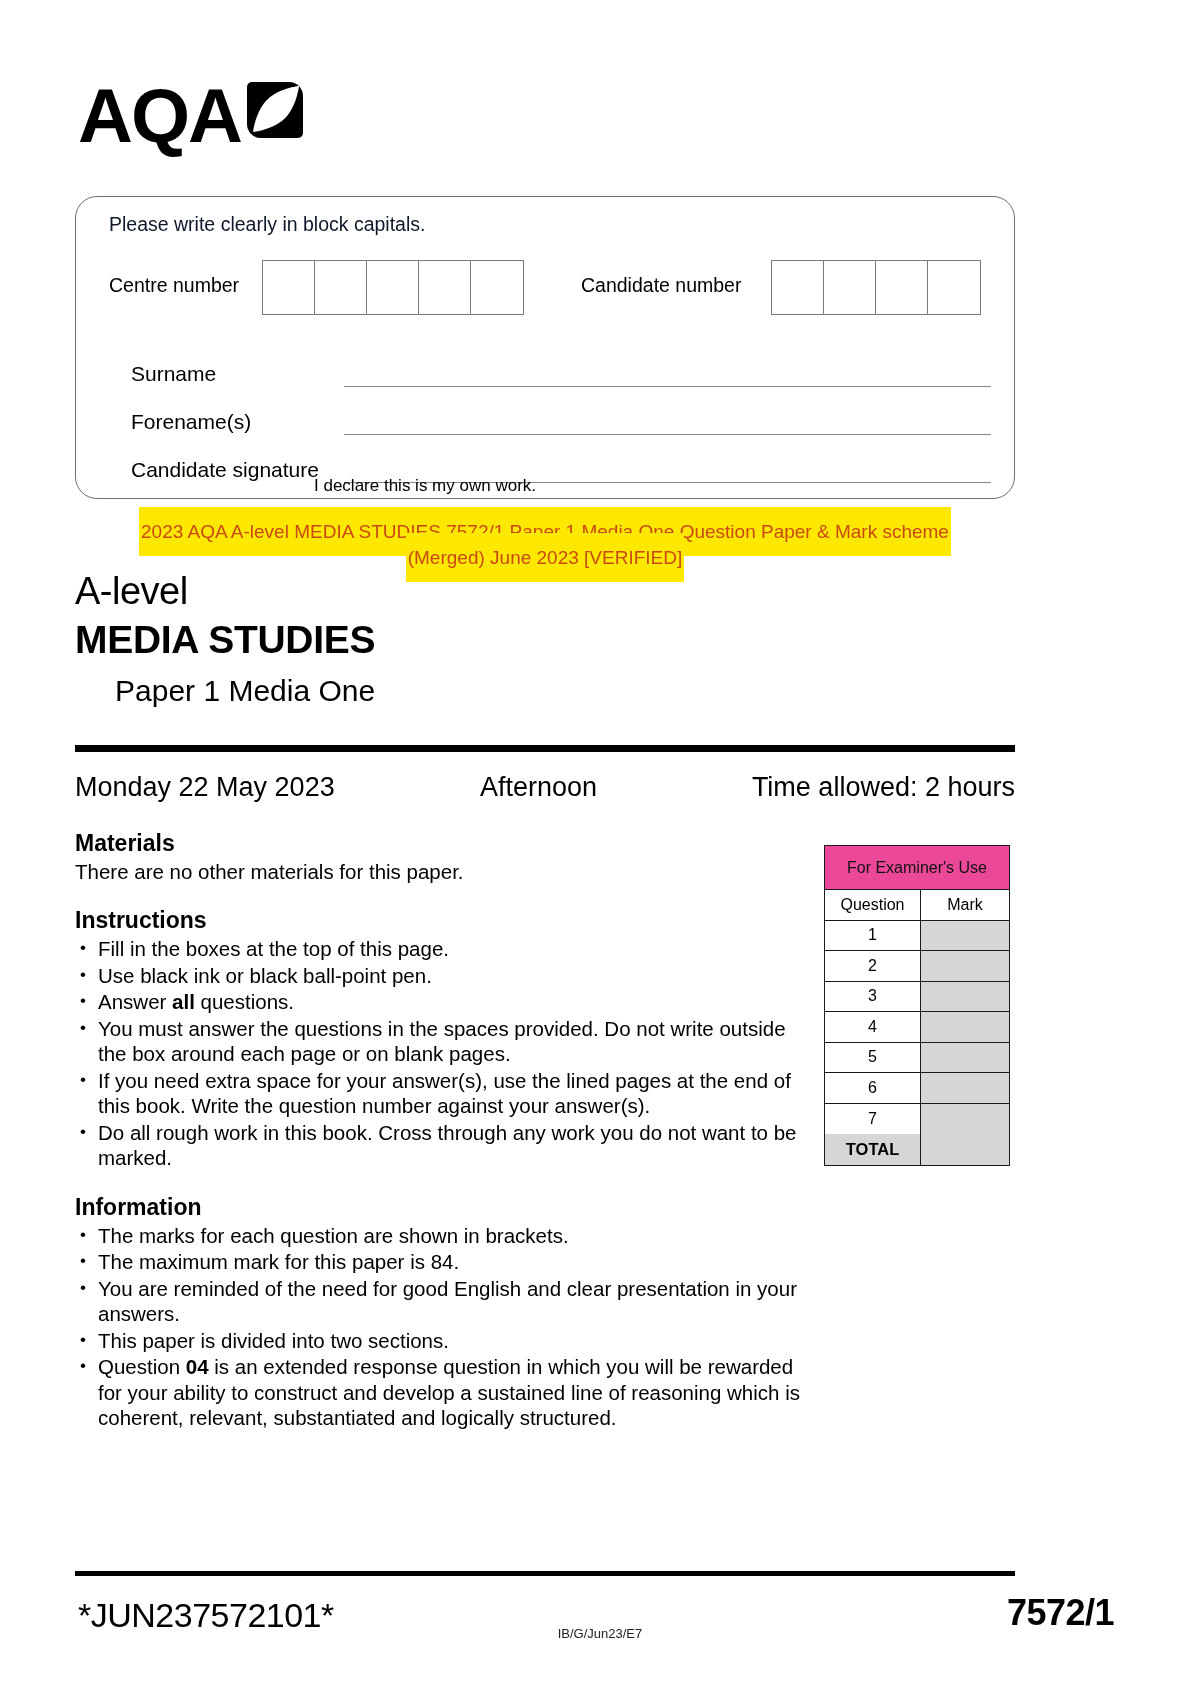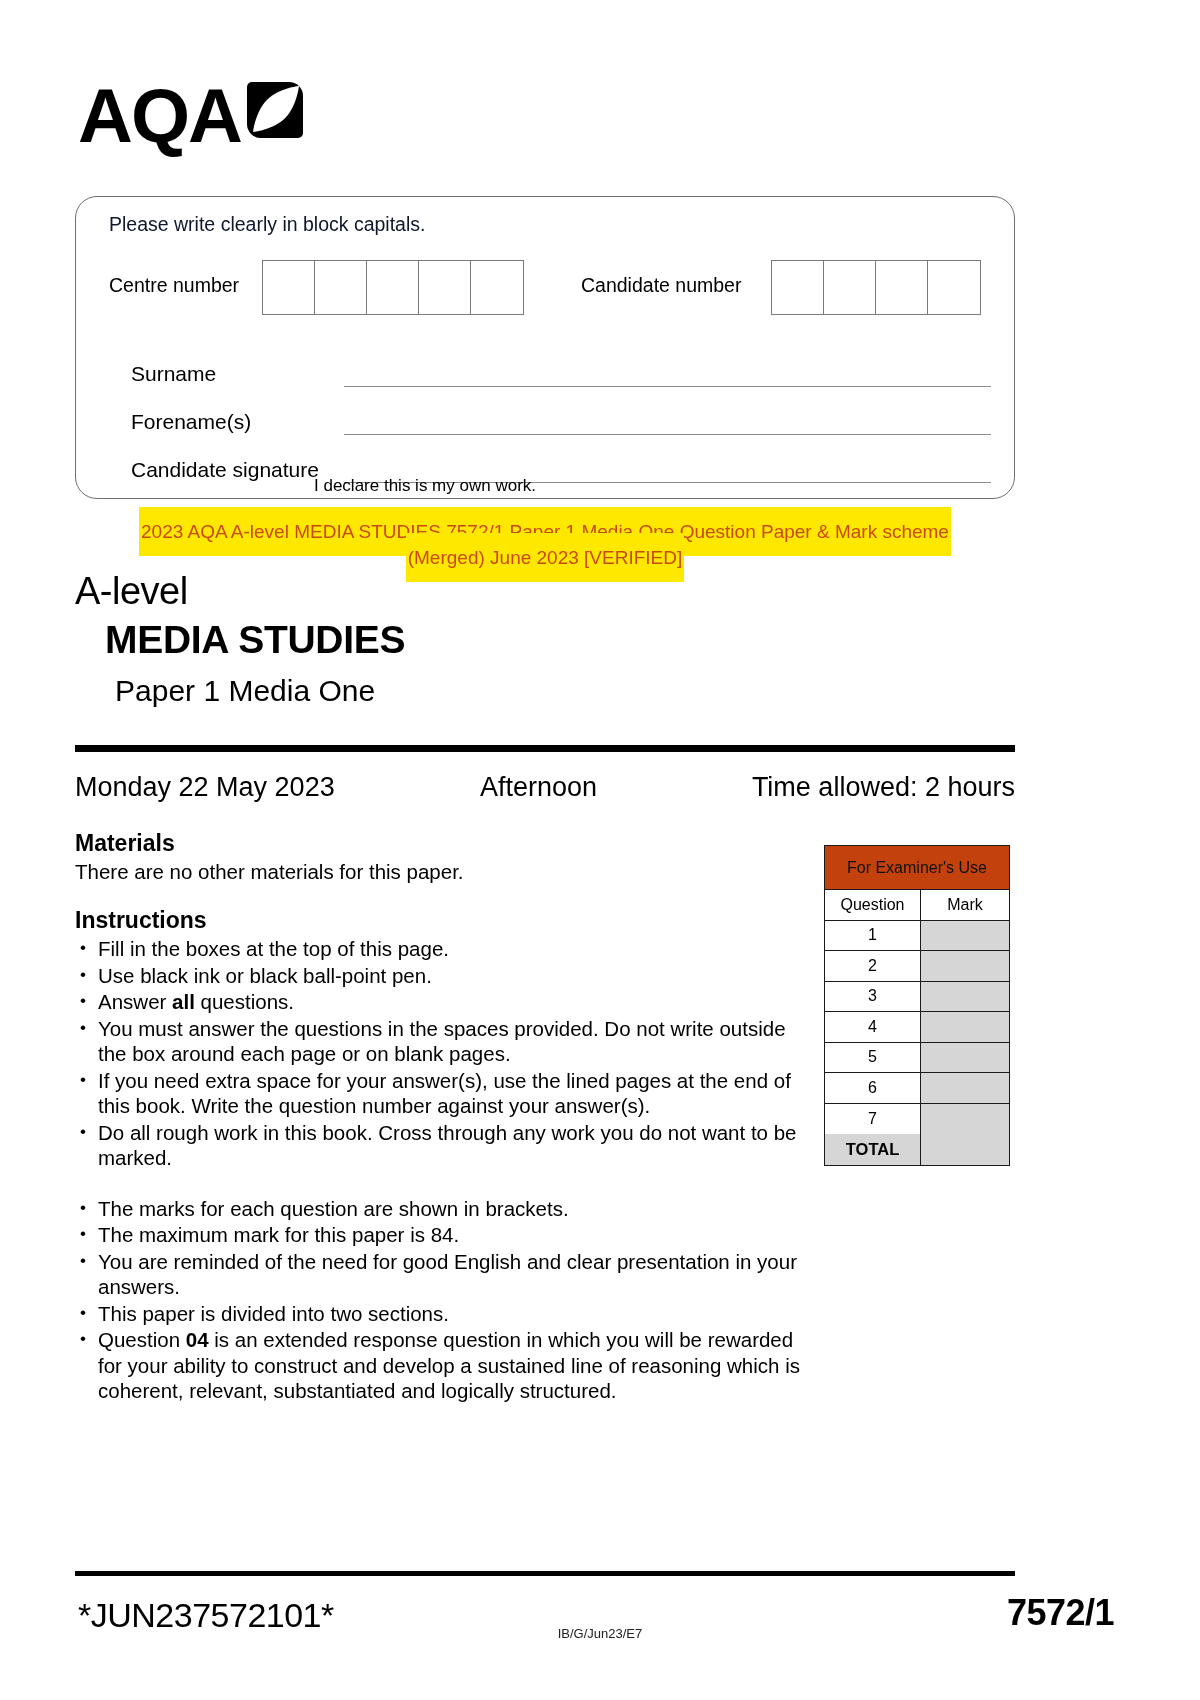--- a/index.html
+++ b/index.html
@@ -156,21 +156,20 @@
     font-size: 38px;
     letter-spacing: -0.5px;
   }
   .t-subject {
     position: absolute;
     left: 75px;
     top: 618px;
     font-size: 39px;
     font-weight: bold;
     letter-spacing: -0.3px;
-    margin-left: 30px;
   }
   .t-paper {
     position: absolute;
     left: 75px;
     top: 674px;
     font-size: 30px;
     margin-left: 40px;
   }
 
   .rule-thick {
@@ -231,21 +230,21 @@
   .exam-table {
     position: absolute;
     left: 824px;
     top: 845px;
     width: 186px;
     border: 1.5px solid #1a1a1a;
     background: #fff;
   }
   .exam-table .te-title {
     height: 44px;
-    background: #c2410c;
+    background: #ec4899;
     border-bottom: 1.5px solid #1a1a1a;
     display: flex;
     align-items: center;
     justify-content: center;
     font-size: 16px;
     color: #111;
   }
   .te-row {
     display: flex;
     height: 30.5px;
@@ -391,20 +390,21 @@
           <li>Answer <b class="em">all</b> questions.</li>
           <li>You must answer the questions in the spaces provided. Do not write outside the box around each page or on blank pages.</li>
           <li>If you need extra space for your answer(s), use the lined pages at the end of this book. Write the question number against your answer(s).</li>
           <li>Do all rough work in this book. Cross through any work you do not want to be marked.</li>
         </ul>
     </div>
 
     <div class="gap-md"></div>
 
     <div>
+      <div class="sec-head">Information</div>
       <ul class="bullets" id="information-list">
           <li>The marks for each question are shown in brackets.</li>
           <li>The maximum mark for this paper is 84.</li>
           <li>You are reminded of the need for good English and clear presentation in your answers.</li>
           <li>This paper is divided into two sections.</li>
           <li>Question <b class="em">04</b> is an extended response question in which you will be rewarded for your ability to construct and develop a sustained line of reasoning which is coherent, relevant, substantiated and logically structured.</li>
         </ul>
     </div>
   </div>
 

